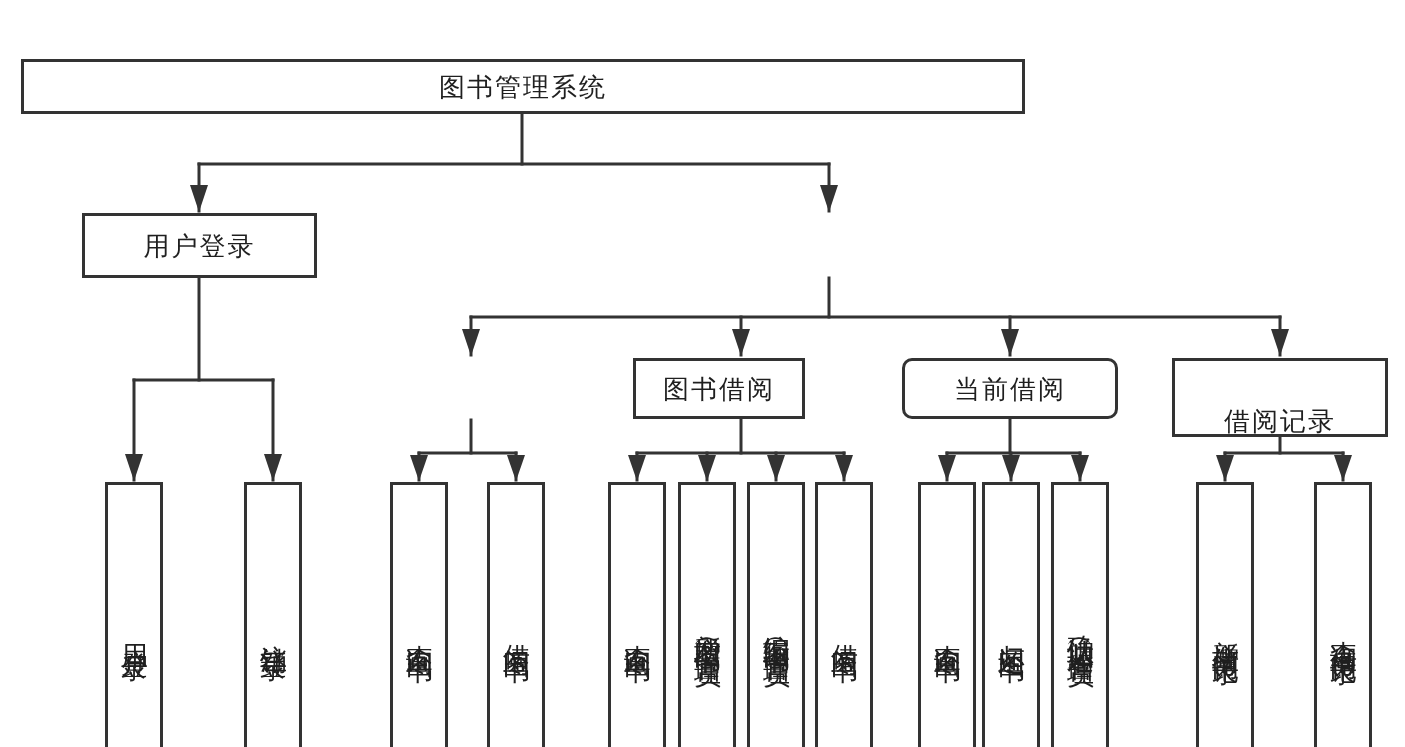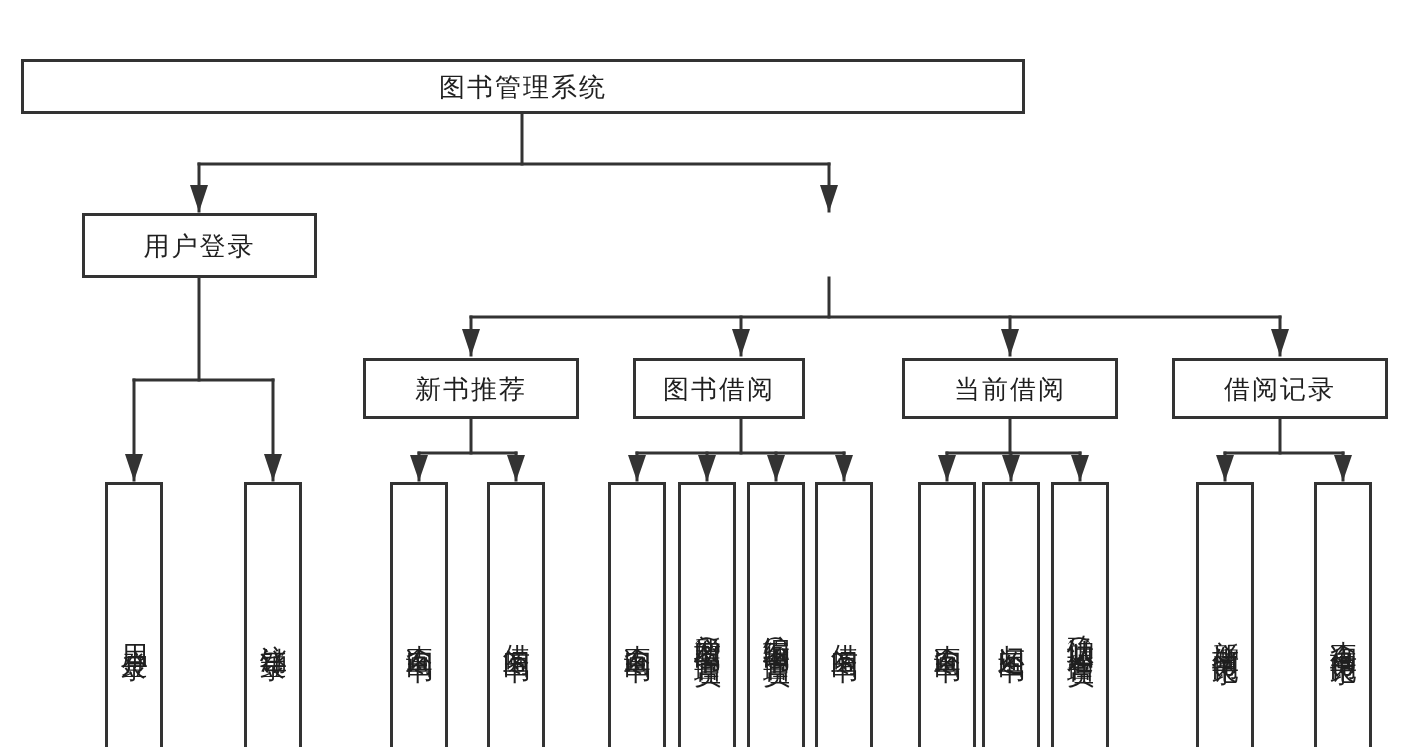--- a/index.html
+++ b/index.html
@@ -131,30 +131,27 @@
   </svg>
 
   <div class="node hbox" style="left:21px;top:14px;width:1004px;height:55px;">
     <span class="label">图书管理系统</span>
   </div>
 
   <div class="node hbox" style="left:82px;top:168px;width:235px;height:65px;">
     <span class="label">用户登录</span>
   </div>
 
-  <div class="node hbox" style="left:363px;top:313px;width:216px;height:61px;">
-    <span class="label">新书推荐</span>
-  </div>
   <div class="node hbox" style="left:633px;top:313px;width:172px;height:61px;">
     <span class="label">图书借阅</span>
   </div>
-  <div class="node hbox" style="left:902px;top:313px;width:216px;height:61px;">
+  <div class="node hbox" style="left:902px;top:313px;width:216px;height:61px;border-radius:10px;">
     <span class="label">当前借阅</span>
   </div>
-  <div class="node hbox" style="left:1172px;top:313px;width:216px;height:61px;">
+  <div class="node hbox" style="left:1172px;top:313px;width:216px;height:79px;align-items:flex-end;">
     <span class="label">借阅记录</span>
   </div>
 
   <div class="node leaf" style="left:105px;top:437px;width:58px;height:298px;">
     <span class="label">用户登录</span>
   </div>
   <div class="node leaf" style="left:244px;top:437px;width:58px;height:298px;">
     <span class="label">注销登录</span>
   </div>
 

